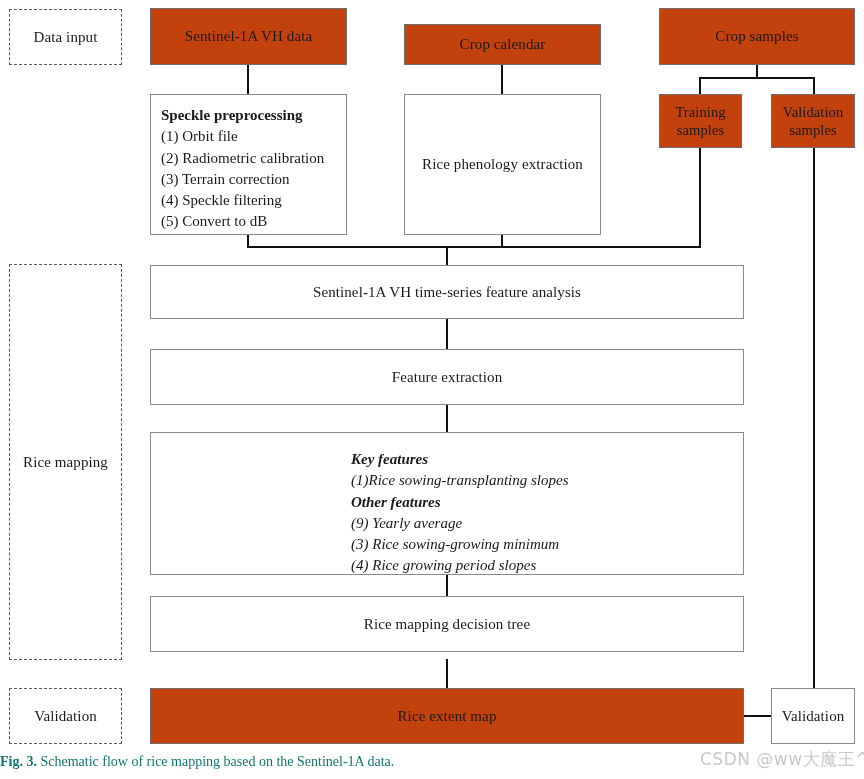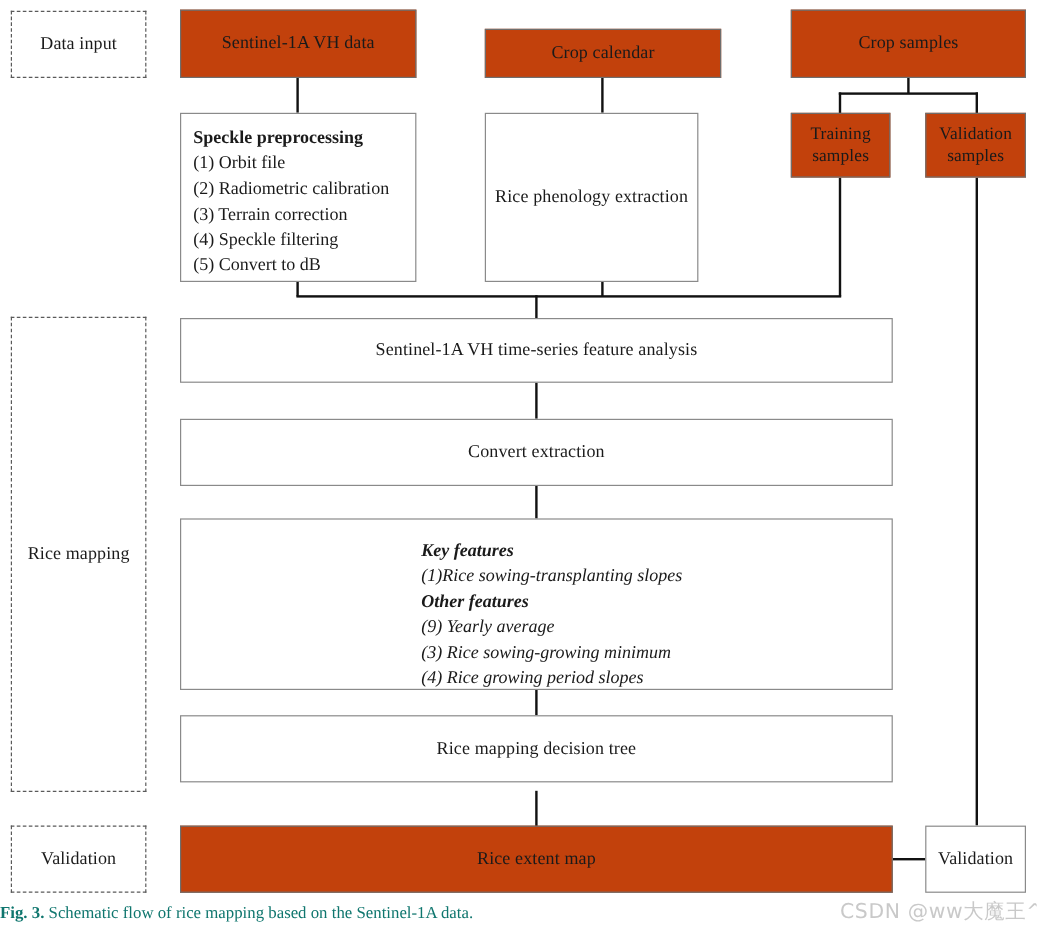--- a/index.html
+++ b/index.html
@@ -159,40 +159,40 @@
     <div class="list">
       <div class="hd">Speckle preprocessing</div>
       <div class="li">(1) Orbit file</div>
       <div class="li">(2) Radiometric calibration</div>
       <div class="li">(3) Terrain correction</div>
       <div class="li">(4) Speckle filtering</div>
       <div class="li">(5) Convert to dB</div>
     </div>
   </div>
 
-  <div class="box plain" style="left:404px; top:94px; width:178px; height:141px;">
+  <div class="box plain" style="left:404px; top:94px; width:197px; height:141px;">
     <span class="lbl">Rice phenology extraction</span>
   </div>
 
   <div class="box filled" style="left:659px; top:94px; width:83px; height:54px;">
     <span class="lbl lbl-sm" style="white-space:pre-line;">Training
 samples</span>
   </div>
 
   <div class="box filled" style="left:771px; top:94px; width:84px; height:54px;">
     <span class="lbl lbl-sm" style="white-space:pre-line;">Validation
 samples</span>
   </div>
 
   <div class="box plain" style="left:150px; top:265px; width:594px; height:54px;">
     <span class="lbl">Sentinel-1A VH time-series feature analysis</span>
   </div>
 
   <div class="box plain" style="left:150px; top:349px; width:594px; height:56px;">
-    <span class="lbl">Convert extraction</span>
+    <span class="lbl">Feature extraction</span>
   </div>
 
   <div class="box plain listbox" style="left:150px; top:432px; width:594px; height:143px; padding:16px 0 0 0;">
     <div class="list" style="padding-left:200px;font-style:italic;">
       <div class="hd">Key features</div>
       <div class="li">(1)Rice sowing-transplanting slopes</div>
       <div class="hd">Other features</div>
       <div class="li">(9) Yearly average</div>
       <div class="li">(3) Rice sowing-growing minimum</div>
       <div class="li">(4) Rice growing period slopes</div>

